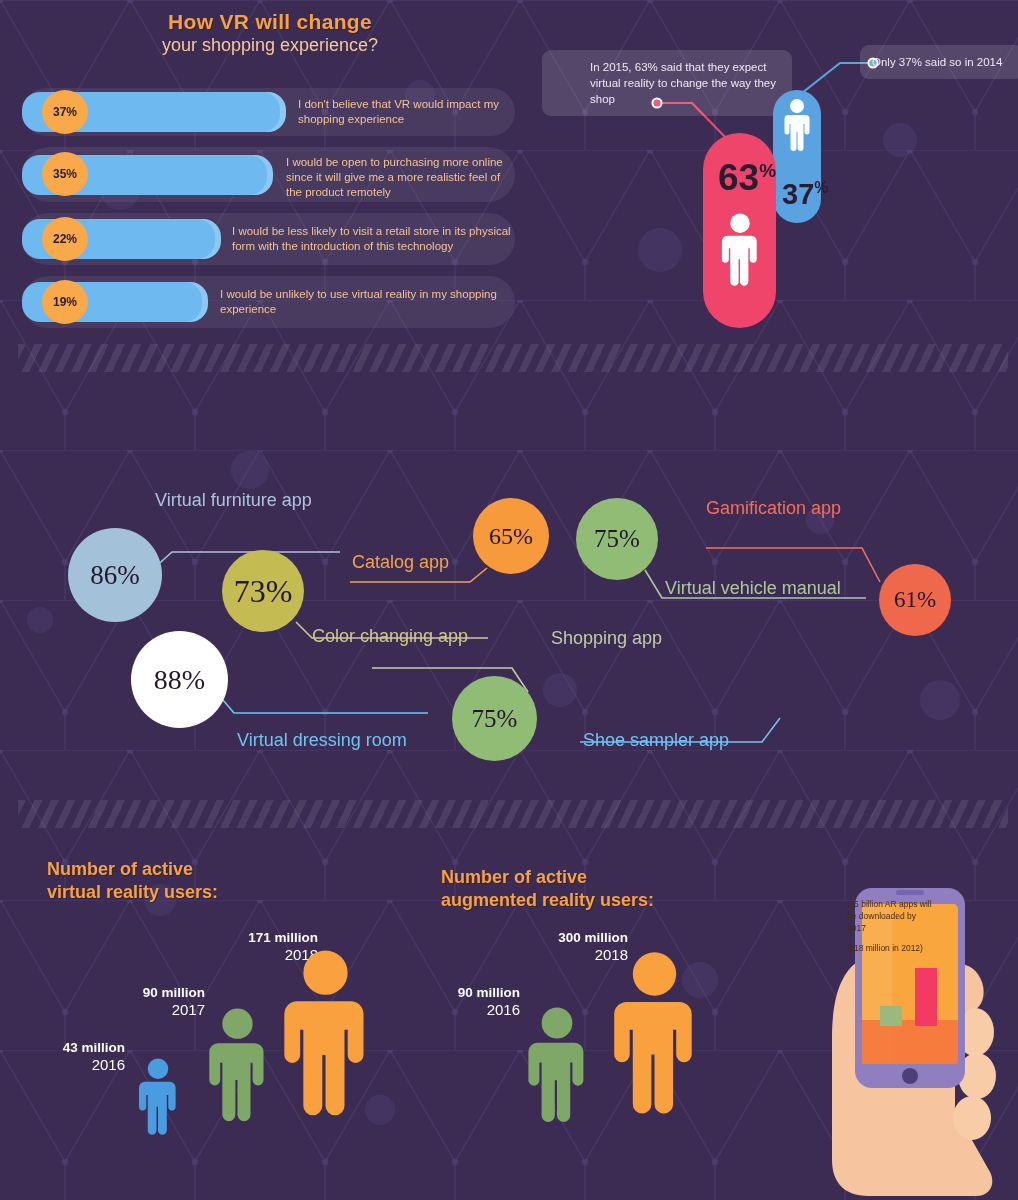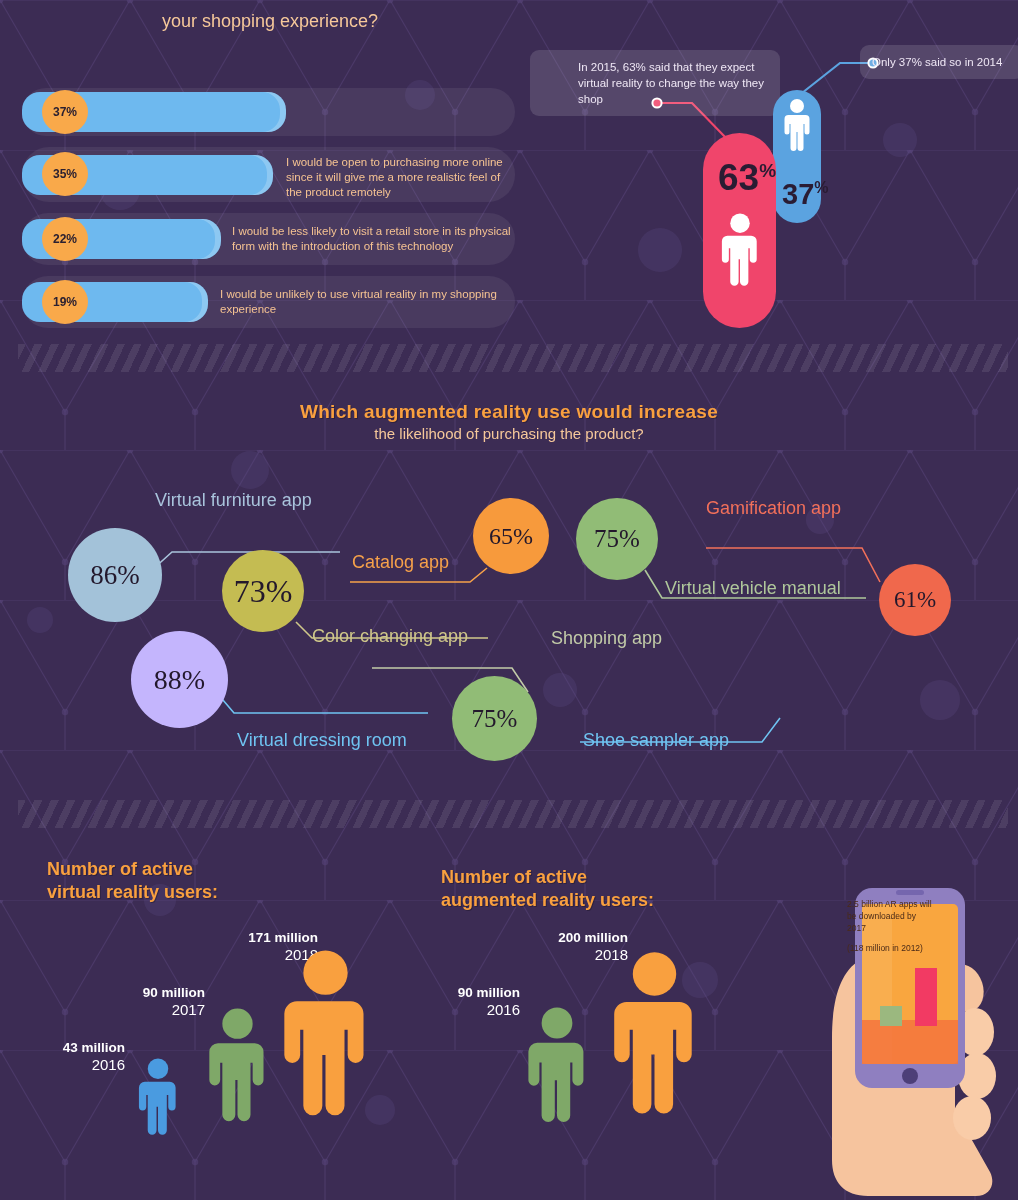--- a/index.html
+++ b/index.html
@@ -128,29 +128,31 @@
         <circle cx="700" cy="980" r="18"></circle>
       <circle cx="380" cy="1110" r="15"></circle>
         <circle cx="40" cy="620" r="13"></circle>
     </g>
   </svg>
 
   <div class="divider" id="div1"></div>
   <div class="divider" id="div2"></div>
 
   <div id="s1-title">
+    <span class="l1 hdr-b">How VR will change</span>
     <span class="l2 hdr-l">your shopping experience?</span>
   </div>
 
   <div id="bars">
 
     <div class="barrow" style="height:48px;">
       <div class="barplate" style="height:48px;border-radius:24px;"></div>
       <div class="barfill" style="width:264px;height:40px;top:4px;"></div>
       <div class="barpct" style="top:2px;width:46px;height:44px;">37%</div>
+      <div class="barlabel" style="left:276px;top:9px;width:212px;">I don't believe that VR would impact my shopping experience</div>
     </div>
 
     <div class="barrow" style="height:55px;">
       <div class="barplate" style="height:55px;border-radius:27px;"></div>
       <div class="barfill" style="width:251px;height:40px;top:8px;"></div>
       <div class="barpct" style="top:5px;width:46px;height:44px;">35%</div>
       <div class="barlabel" style="left:264px;top:8px;width:230px;">I would be open to purchasing more online since it will give me a more realistic feel of the product remotely</div>
     </div>
 
     <div class="barrow" style="height:52px;">
@@ -170,21 +172,21 @@
 
   <div id="pillwrap">
 
     <svg width="498" height="290" style="position:absolute;left:0;top:0;">
       <polyline points="142,73 172,73 208,110" fill="none" stroke="#F0456B" stroke-width="2.2"></polyline>
       <circle cx="137" cy="73" r="4.6" fill="#F0456B" stroke="#fff" stroke-width="2"></circle>
       <polyline points="352,33 320,33 282,63" fill="none" stroke="#5BA3E0" stroke-width="2.2"></polyline>
       <circle cx="353" cy="33" r="4.6" fill="#5BA3E0" stroke="#fff" stroke-width="2"></circle>
     </svg>
 
-    <div class="callout" style="left:10px;top:20px;width:190px;padding-left:48px;">In 2015, 63% said that they expect virtual reality to change the way they shop</div>
+    <div class="callout" style="left:22px;top:20px;width:190px;padding-left:48px;">In 2015, 63% said that they expect virtual reality to change the way they shop</div>
     <div class="callout" style="left:340px;top:15px;width:140px;">Only 37% said so in 2014</div>
 
     <div class="pill" style="left:253px;top:60px;width:48px;height:133px;background:#5BA3E0;"></div>
     <svg class="person" style="left:262px;top:68px;" width="30" height="56" viewBox="0 0 30 56">
       <circle cx="15" cy="8" r="7" fill="#fff"></circle>
       <path d="M7 17h16a4 4 0 0 1 4 4v13a2.5 2.5 0 0 1-5 0v-8h-1v24a3 3 0 0 1-6 0V34h-1v16a3 3 0 0 1-6 0V26H7v8a2.5 2.5 0 0 1-5 0V21a4 4 0 0 1 4-4z" fill="#fff" transform="translate(0.5,0)"></path>
     </svg>
     <div class="pillnum" style="left:262px;top:148px;font-size:29px;">
       <span>37</span><span style="font-size:16px;vertical-align:super;">%</span>
     </div>
@@ -192,43 +194,39 @@
     <div class="pill" style="left:183px;top:103px;width:73px;height:195px;background:#F0456B;"></div>
     <div class="pillnum" style="left:198px;top:127px;font-size:37px;">
       <span>63</span><span style="font-size:19px;vertical-align:super;">%</span>
     </div>
     <svg class="person" style="left:199px;top:182px;" width="42" height="78" viewBox="0 0 30 56">
       <circle cx="15" cy="8" r="7" fill="#fff"></circle>
       <path d="M7 17h16a4 4 0 0 1 4 4v13a2.5 2.5 0 0 1-5 0v-8h-1v24a3 3 0 0 1-6 0V34h-1v16a3 3 0 0 1-6 0V26H7v8a2.5 2.5 0 0 1-5 0V21a4 4 0 0 1 4-4z" fill="#fff"></path>
     </svg>
   </div>
 
-  <div id="s2-title">
-    <span class="l1 hdr-b">Which augmented reality use would increase</span>
-    <span class="l2 hdr-l">the likelihood of purchasing  the product?</span>
-  </div>
 
   <svg width="1018" height="330" style="position:absolute;left:0;top:470;z-index:2;">
     <polyline points="152,100 172,82 340,82" fill="none" stroke="#A9C4DC" stroke-width="1.6"></polyline>
     <polyline points="296,152 312,168 488,168" fill="none" stroke="#CFC78A" stroke-width="1.6"></polyline>
     <polyline points="217,223 234,243 428,243" fill="none" stroke="#6FC4F2" stroke-width="1.6"></polyline>
     <polyline points="487,98 470,112 350,112" fill="none" stroke="#F6A14A" stroke-width="1.6"></polyline>
     <polyline points="645,100 662,128 866,128" fill="none" stroke="#AFC79B" stroke-width="1.6"></polyline>
     <polyline points="528,222 512,198 372,198" fill="none" stroke="#C2CBA8" stroke-width="1.6"></polyline>
     <polyline points="880,112 862,78 706,78" fill="none" stroke="#F2705A" stroke-width="1.6"></polyline>
     <polyline points="780,248 762,272 580,272" fill="none" stroke="#6FC4F2" stroke-width="1.6"></polyline>
   </svg>
 
   <div class="circ" style="left:68px;top:528px;width:94px;height:94px;background:#A3C2D9;font-size:27px;">86%</div>
   <div class="clabel" style="left:155px;top:490px;color:#A9C4DC;">Virtual furniture app</div>
 
   <div class="circ" style="left:222px;top:550px;width:82px;height:82px;background:#C4BC52;font-size:32px;">73%</div>
   <div class="clabel" style="left:312px;top:626px;color:#CFC78A;">Color changing app</div>
 
-  <div class="circ" style="left:131px;top:631px;width:97px;height:97px;background:#c4b5fd;font-size:28px;">88%</div>
+  <div class="circ" style="left:131px;top:631px;width:97px;height:97px;background:#ffffff;font-size:28px;">88%</div>
   <div class="clabel" style="left:237px;top:730px;color:#6FC4F2;">Virtual dressing room</div>
 
   <div class="circ" style="left:473px;top:498px;width:76px;height:76px;background:#F79A3C;font-size:24px;">65%</div>
   <div class="clabel" style="left:352px;top:552px;color:#F6A14A;">Catalog app</div>
 
   <div class="circ" style="left:576px;top:498px;width:82px;height:82px;background:#91BC76;font-size:25px;">75%</div>
   <div class="clabel" style="left:665px;top:578px;color:#AFC79B;">Virtual vehicle manual</div>
 
   <div class="circ" style="left:452px;top:676px;width:85px;height:85px;background:#91BC76;font-size:25px;">75%</div>
   <div class="clabel" style="left:551px;top:628px;color:#C2CBA8;">Shopping app</div>
@@ -277,21 +275,21 @@
   <div class="figlabel" style="left:415px;top:985px;width:105px;">
     <span class="num">90 million</span>
     <span class="yr">2016</span>
   </div>
   <svg style="position:absolute;left:524px;top:991px;z-index:4;" width="66" height="152" viewBox="0 0 30 56">
     <circle cx="15" cy="8" r="7" fill="#7FA868"></circle>
     <path d="M7 17h16a4 4 0 0 1 4 4v13a2.5 2.5 0 0 1-5 0v-8h-1v24a3 3 0 0 1-6 0V34h-1v16a3 3 0 0 1-6 0V26H7v8a2.5 2.5 0 0 1-5 0V21a4 4 0 0 1 4-4z" fill="#7FA868"></path>
   </svg>
 
   <div class="figlabel" style="left:510px;top:930px;width:118px;">
-    <span class="num">200 million</span>
+    <span class="num">300 million</span>
     <span class="yr">2018</span>
   </div>
   <svg style="position:absolute;left:608px;top:929px;z-index:4;" width="93" height="214" viewBox="0 0 30 56">
     <circle cx="15" cy="8" r="7" fill="#F9A03F"></circle>
     <path d="M7 17h16a4 4 0 0 1 4 4v13a2.5 2.5 0 0 1-5 0v-8h-1v24a3 3 0 0 1-6 0V34h-1v16a3 3 0 0 1-6 0V26H7v8a2.5 2.5 0 0 1-5 0V21a4 4 0 0 1 4-4z" fill="#F9A03F"></path>
   </svg>
 
   <svg style="position:absolute;left:740px;top:860px;z-index:3;" width="270" height="340" viewBox="0 0 270 340">
 
     <path d="M120 100 C 100 112, 92 140, 92 178 L92 300 C92 322, 104 336, 128 336 L236 336

